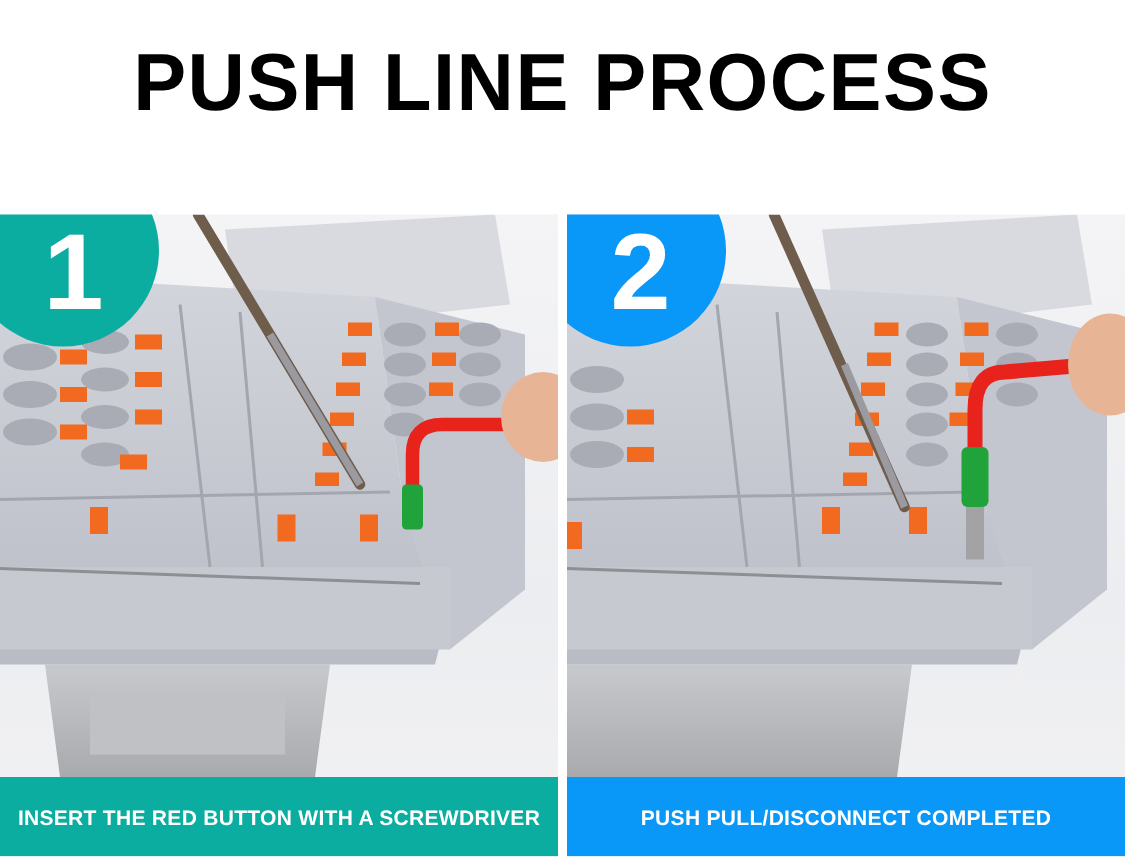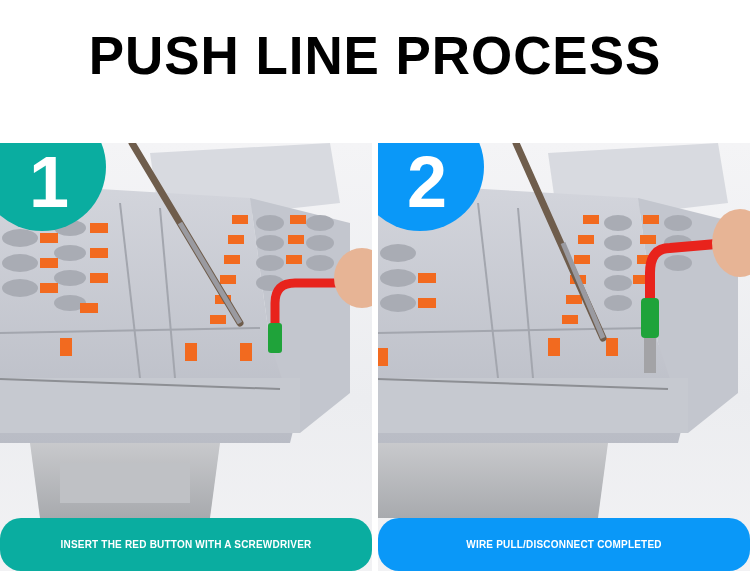--- a/index.html
+++ b/index.html
@@ -6,21 +6,21 @@
   body{width:750px;height:571px;background:#ffffff;position:relative;overflow:hidden;font-family:"Liberation Sans",sans-serif;}
   .title{position:absolute;left:0;top:28px;width:750px;text-align:center;font-weight:bold;font-size:54px;letter-spacing:1px;color:#000;line-height:1;transform:scaleX(0.98);}
   .panel{position:absolute;top:143px;width:372px;height:428px;overflow:hidden;background:linear-gradient(180deg,#f4f4f6 0%,#ecedf0 60%,#f2f2f4 100%);}
   .panel.p1{left:0;}
   .panel.p2{left:378px;}
   .photo{position:absolute;left:0;top:0;width:372px;height:375px;}
   .badge{position:absolute;left:-22px;top:-40px;width:128px;height:128px;border-radius:50%;display:flex;align-items:center;justify-content:center;}
   .badge span{font-weight:bold;font-size:72px;color:#fff;margin-left:14px;margin-top:30px;line-height:1;}
   .p1 .badge{background:#0aada0;}
   .p2 .badge{background:#0a98f8;}
-  .caption{position:absolute;left:0;top:375px;width:372px;height:53px;display:flex;align-items:center;justify-content:center;color:#fff;font-weight:bold;font-size:10px;letter-spacing:0.2px;white-space:nowrap;border-radius:21px;}
+  .caption{position:absolute;left:0;top:375px;width:372px;height:53px;display:flex;align-items:center;justify-content:center;color:#fff;font-weight:bold;font-size:14px;letter-spacing:0.2px;white-space:nowrap;}
   .p1 .caption{background:#0aada0;}
   .p2 .caption{background:#0a98f8;}
 </style>
 </head>
 <body>
 
 <div class="title">PUSH LINE PROCESS</div>
 
 <div class="panel p1">
   <svg class="photo" viewBox="0 0 372 375" preserveAspectRatio="none">
@@ -162,14 +162,14 @@
     <line x1="138" y1="0" x2="225" y2="195" stroke="#6f5d4c" stroke-width="7" stroke-linecap="round"></line>
     <line x1="185" y1="100" x2="225" y2="195" stroke="#9a9aa0" stroke-width="5"></line>
     <path d="M272,160 L272,130 Q272,105 292,105 L350,100" fill="none" stroke="#e8231c" stroke-width="10" stroke-linecap="round"></path>
     <rect x="263" y="155" width="18" height="40" rx="4" fill="#1fa33a"></rect>
     <rect x="266" y="195" width="12" height="35" fill="#a3a3a6"></rect>
     <ellipse cx="362" cy="100" rx="28" ry="34" fill="#e7b495"></ellipse>
   </svg>
   <div class="badge">
     <span>2</span>
   </div>
-  <div class="caption">WIRE PULL/DISCONNECT COMPLETED</div>
+  <div class="caption">PUSH PULL/DISCONNECT COMPLETED</div>
 </div>
 
 </body></html>

